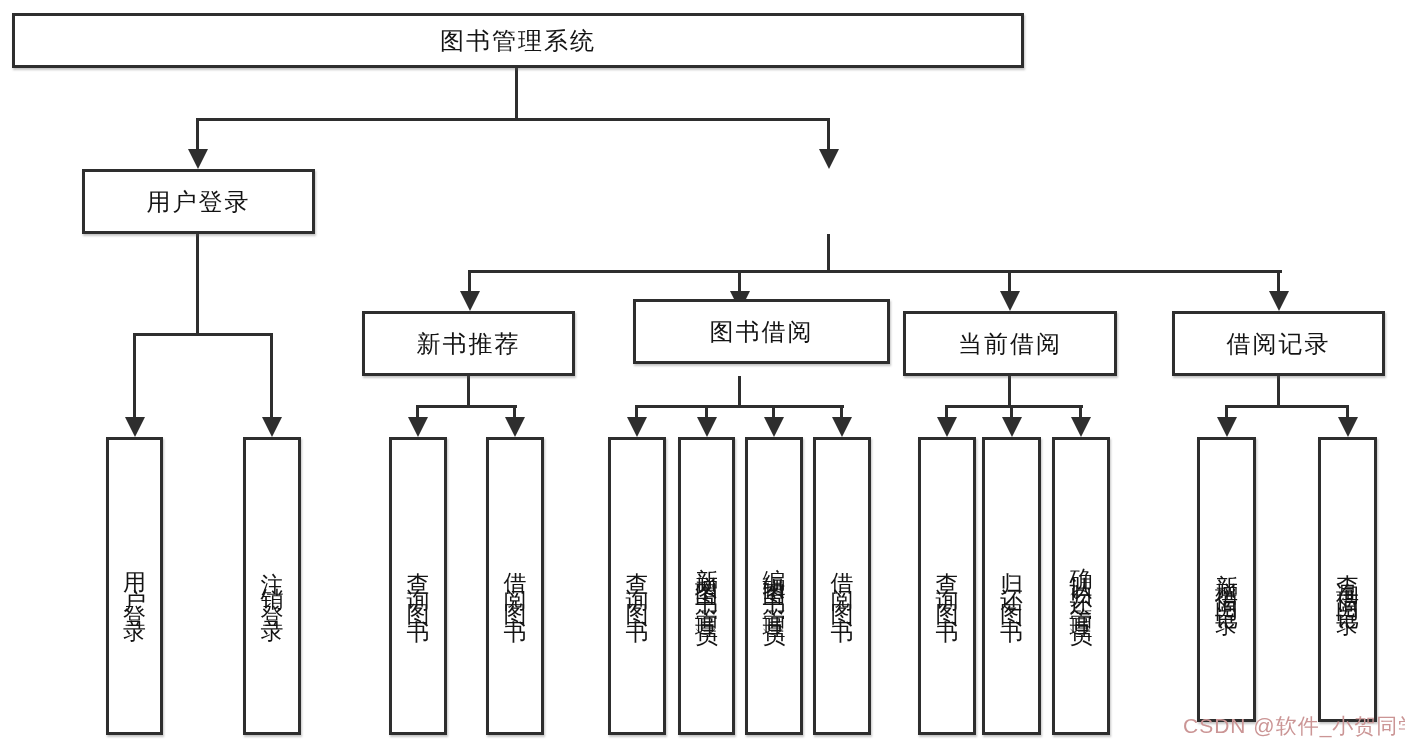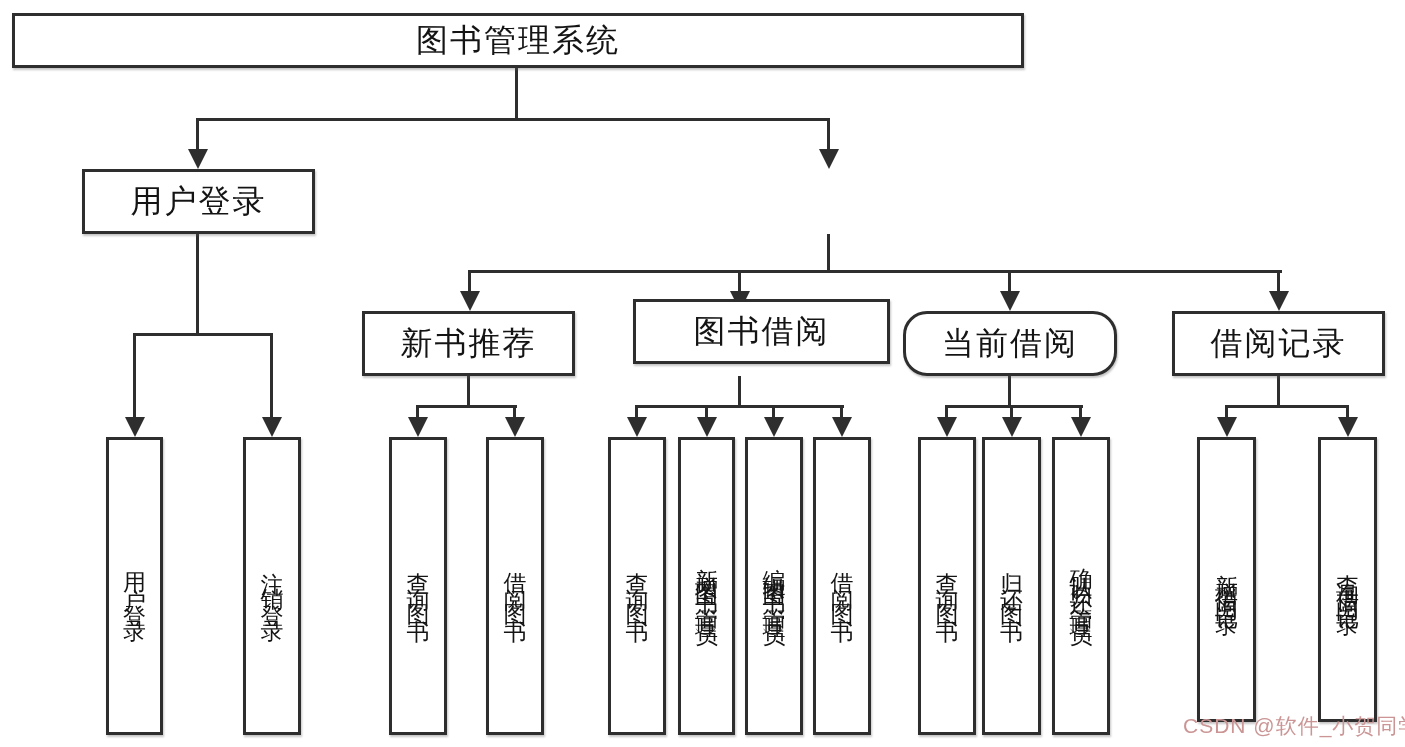--- a/index.html
+++ b/index.html
@@ -17,21 +17,21 @@
     box-sizing: border-box;
     border: 3px solid #2e2e2e;
     background: #ffffff;
     display: flex;
     align-items: center;
     justify-content: center;
     box-shadow: 1px 2px 2px rgba(90,90,90,0.35);
     z-index: 2;
   }
   .box .hlabel {
-    font-size: 32px;
+    font-size: 24px;
     color: #141414;
     letter-spacing: 2px;
     white-space: nowrap;
   }
   .leaf .vlabel {
     writing-mode: vertical-rl;
     text-orientation: mixed;
     font-size: 23px;
     color: #141414;
     letter-spacing: 16px;
@@ -125,21 +125,21 @@
   <div class="box leaf" style="left:243px; top:437px; width:58px; height:298px;">
     <span class="vlabel">注销登录</span>
   </div>
 
   <div class="box" style="left:362px; top:311px; width:213px; height:65px;">
     <span class="hlabel">新书推荐</span>
   </div>
   <div class="box" style="left:633px; top:299px; width:257px; height:65px;">
     <span class="hlabel">图书借阅</span>
   </div>
-  <div class="box" style="left:903px; top:311px; width:214px; height:65px;border-radius:24px;">
+  <div class="box" style="left:903px; top:311px; width:214px; height:65px;">
     <span class="hlabel">当前借阅</span>
   </div>
   <div class="box" style="left:1172px; top:311px; width:213px; height:65px;">
     <span class="hlabel">借阅记录</span>
   </div>
 
   <div class="box leaf" style="left:389px; top:437px; width:58px; height:298px;">
     <span class="vlabel">查询图书</span>
   </div>
   <div class="box leaf" style="left:486px; top:437px; width:58px; height:298px;">

